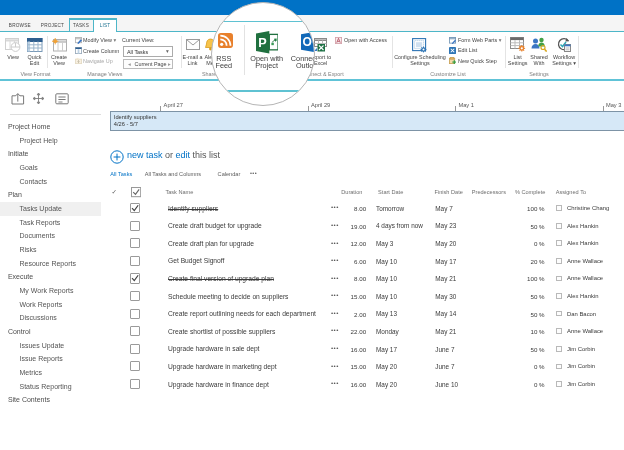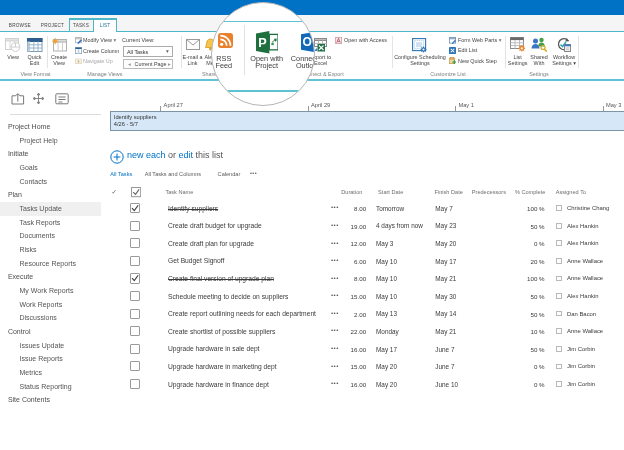--- a/index.html
+++ b/index.html
@@ -298,21 +298,21 @@
 
 <div class="abs" style="left:110.1px;top:110.6px;width:513.9px;height:20.5px;background:#d6e8f7;border:1px solid #7d93a6;border-right:none;border-top-width:1.4px;box-sizing:border-box;"></div>
 <div class="abs" style="left:113.8px;top:114.3px;font-size:5.7px;color:#333;">Identify suppliers</div>
 <div class="abs" style="left:113.8px;top:121.2px;font-size:5.7px;color:#333;">4/26 - 5/7</div>
 
 <svg class="abs" style="left:110.3px;top:149.6px;" width="14" height="14" viewBox="0 0 14 14">
  <circle cx="7" cy="7" r="6.2" fill="none" stroke="#0072c6" stroke-width="1"></circle>
  <line x1="7" y1="3.6" x2="7" y2="10.4" stroke="#0072c6" stroke-width="1"></line>
  <line x1="3.6" y1="7" x2="10.4" y2="7" stroke="#0072c6" stroke-width="1"></line>
 </svg>
-<div class="abs" style="left:126.9px;top:150px;font-size:9px;color:#555;"><span style="color:#0072c6;">new each</span> or <span style="color:#0072c6;">edit</span> this list</div>
+<div class="abs" style="left:126.9px;top:150px;font-size:9px;color:#555;"><span style="color:#0072c6;">new task</span> or <span style="color:#0072c6;">edit</span> this list</div>
 
 <div class="vtab" style="left:110.3px;top:170.8px;color:#0072c6;">All Tasks</div>
 <div class="vtab" style="left:144.7px;top:170.8px;">All Tasks and Columns</div>
 <div class="vtab" style="left:217.6px;top:170.8px;">Calendar</div>
 <div class="vtab" style="left:250px;top:169.6px;letter-spacing:0.4px;">•••</div>
 
 <div class="hdr" style="left:111.5px;top:188.2px;font-size:6.5px;color:#555;">✓</div>
 <svg class="abs" style="left:130.6px;top:187.4px;" width="10.2" height="10.2" viewBox="0 0 10 10">
  <rect x="0.5" y="0.5" width="9" height="9" fill="#fff" stroke="#999"></rect>
  <path d="M2.2 5 L4.4 7.2 L8 2.4" stroke="#666" stroke-width="1.1" fill="none"></path>

